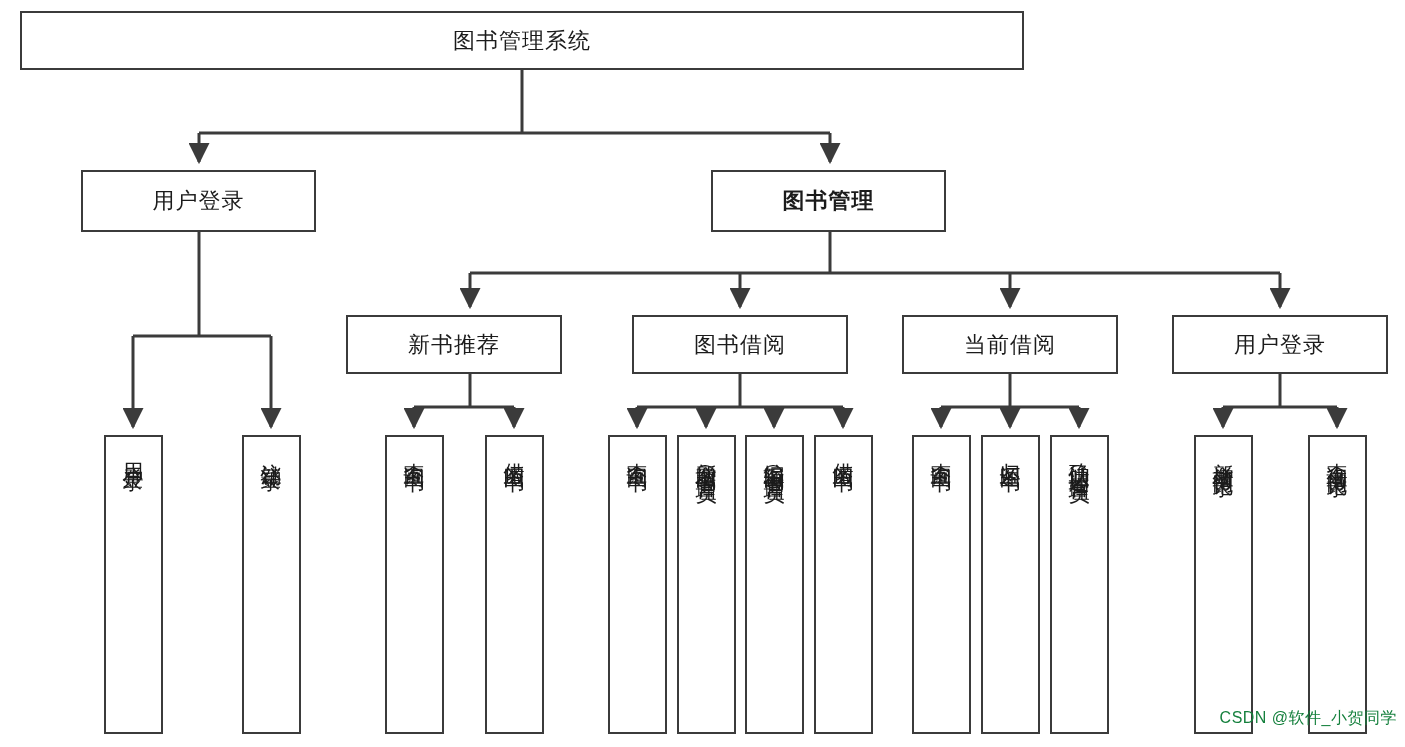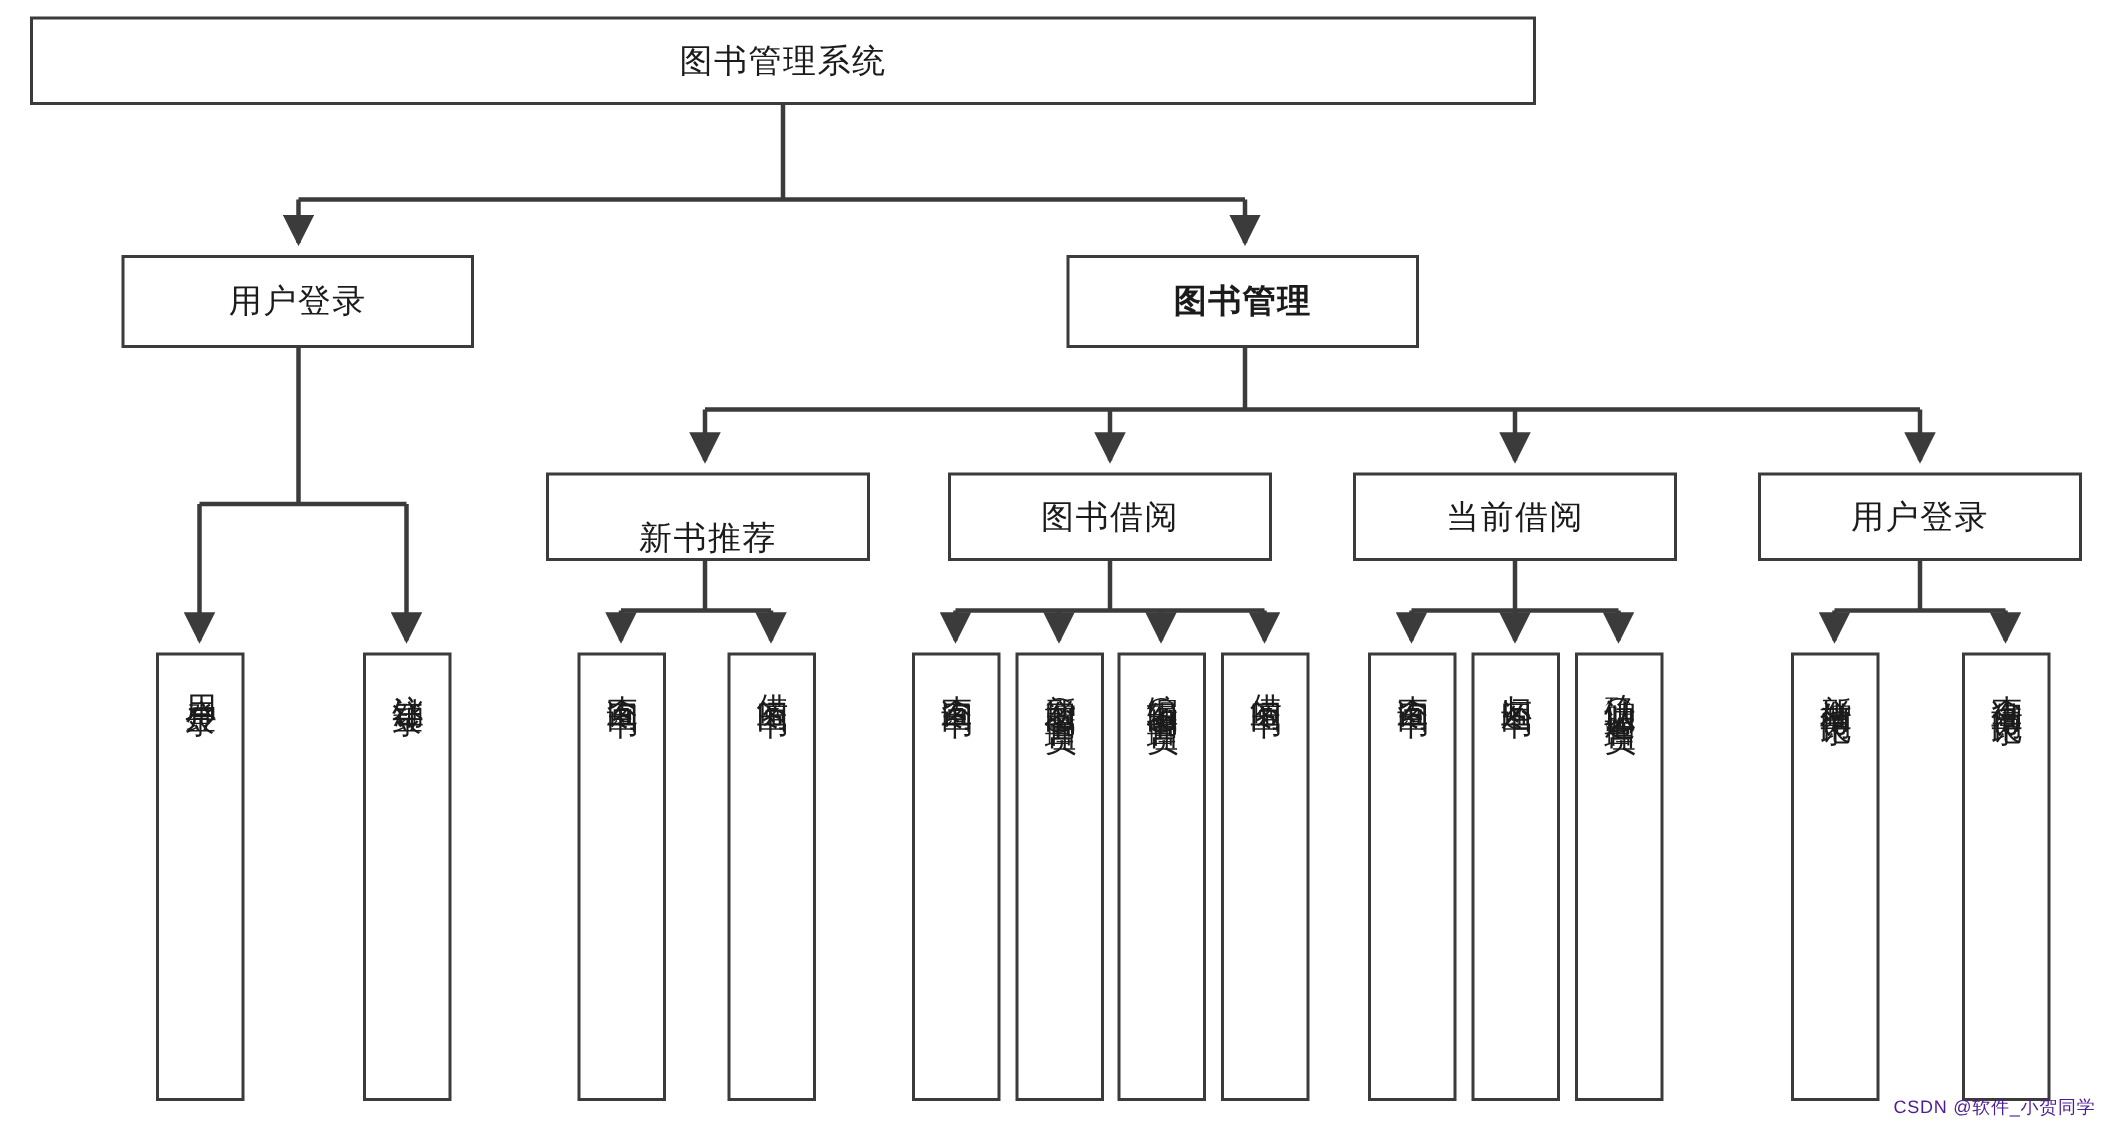--- a/index.html
+++ b/index.html
@@ -54,23 +54,23 @@
     writing-mode:vertical-rl;
     text-orientation:upright;
     font-size:21px;
     letter-spacing:3px;
     line-height:1;
     white-space:nowrap;
   }
   .watermark{
     position:absolute;
     right:8px;
-    bottom:0;
-    font-size:12px;
-    color:#4c1d95;
+    bottom:18px;
+    font-size:16px;
+    color:#15803d;
     letter-spacing:0.5px;
     z-index:5;
     white-space:nowrap;
   }
 </style>
 </head>
 <body>
 
 <div id="stage">
 
@@ -128,21 +128,21 @@
     <span class="label">图书管理系统</span>
   </div>
 
   <div class="node h" style="left:81px;top:170px;width:235px;height:62px;">
     <span class="label">用户登录</span>
   </div>
   <div class="node h" style="left:711px;top:170px;width:235px;height:62px;font-weight:bold;">
     <span class="label">图书管理</span>
   </div>
 
-  <div class="node h" style="left:364px;top:315px;width:216px;height:59px;align-items:flex-end;">
+  <div class="node h" style="left:346px;top:315px;width:216px;height:59px;">
     <span class="label">新书推荐</span>
   </div>
   <div class="node h" style="left:902px;top:315px;width:216px;height:59px;">
     <span class="label">当前借阅</span>
   </div>
   <div class="node h" style="left:632px;top:315px;width:216px;height:59px;">
     <span class="label">图书借阅</span>
   </div>
   <div class="node h" style="left:1172px;top:315px;width:216px;height:59px;">
     <span class="label">用户登录</span>

